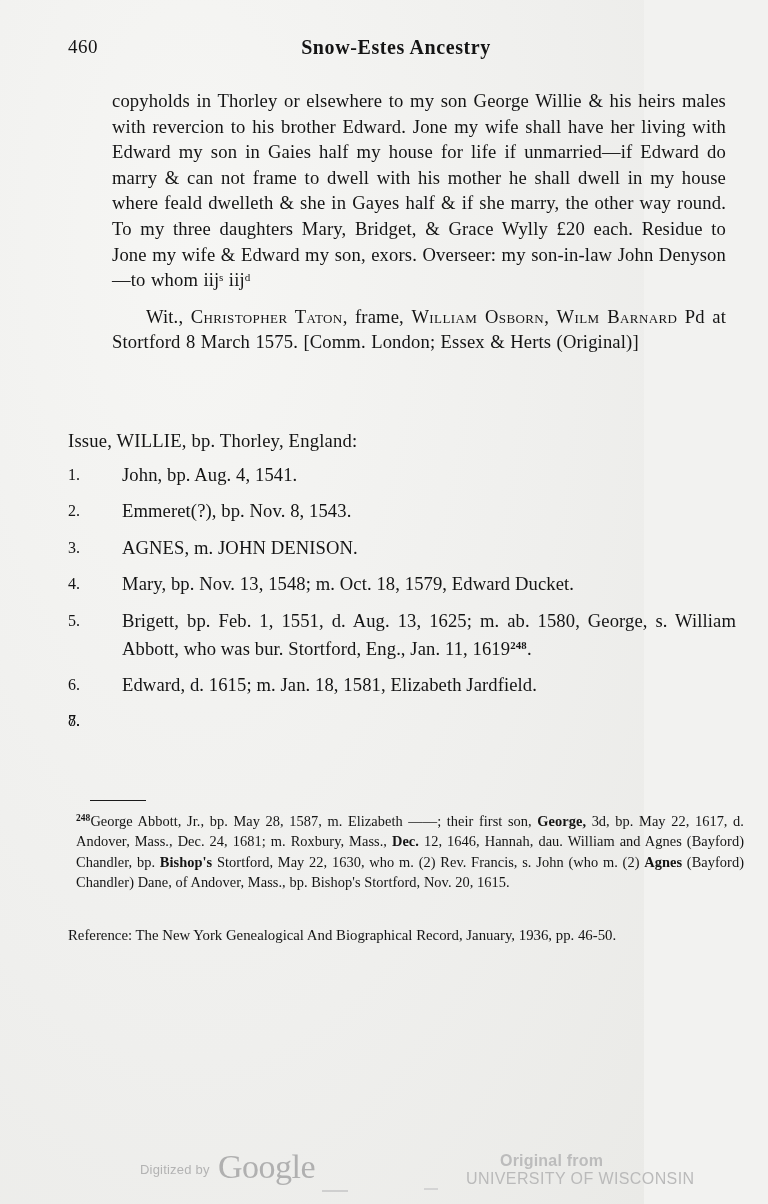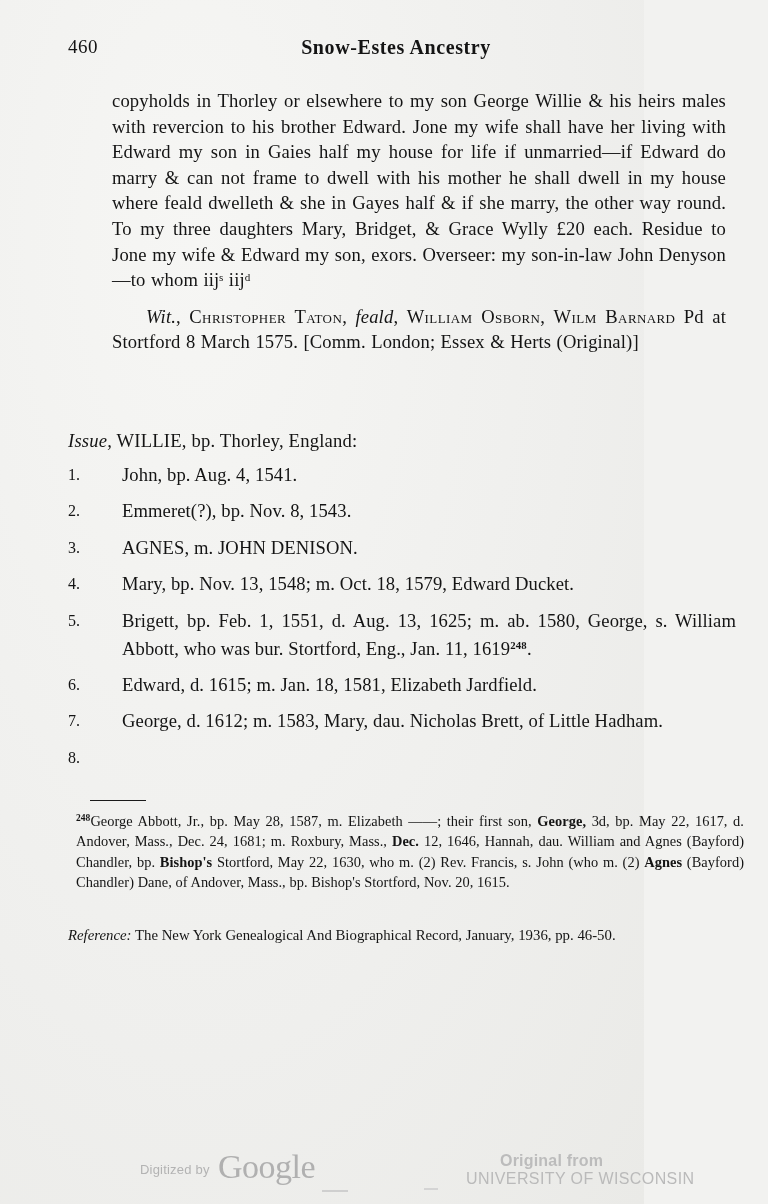--- a/index.html
+++ b/index.html
@@ -62,21 +62,21 @@
     font-size: 18.6px;
     line-height: 25.6px;
     text-align: justify;
     text-align-last: left;
     letter-spacing: 0.15px;
     word-spacing: 0.6px;
   }
   .para.indent { text-indent: 34px; }
   .para + .para { margin-top: 11px; }
 
-  .it { font-style: italic; }
+  .it { }
   .sc {
     font-variant: small-caps;
     letter-spacing: 0.4px;
   }
   sup.fn {
     font-size: 0.58em;
     vertical-align: 0.52em;
     font-weight: 700;
     letter-spacing: 0.2px;
   }
@@ -227,21 +227,21 @@
 <div class="page">
 
   <div class="running-head">
     <div class="folio">460</div>
     <div class="head-title">Snow-Estes Ancestry</div>
   </div>
 
   <div class="body-block">
     <p class="para">copyholds in Thorley or elsewhere to my son George Willie &amp; his heirs males with revercion to his brother Edward. Jone my wife shall have her living with Edward my son in Gaies half my house for life if unmarried—if Edward do marry &amp; can not frame to dwell with his mother he shall dwell in my house where feald dwelleth &amp; she in Gayes half &amp; if she marry, the other way round. To my three daughters Mary, Bridget, &amp; Grace Wylly £20 each. Residue to Jone my wife &amp; Edward my son, exors. Overseer: my son-in-law John Denyson—to whom iijˢ iijᵈ</p>
 
-    <p class="para indent"><span class="it">Wit.</span><span>, </span><span class="sc">Christopher Taton</span><span>, </span><span class="it">feald</span><span>, </span><span class="sc">William Osborn</span>, <span class="sc">Wilm Barnard</span><span> Pd at Stortford 8 March 1575. [Comm. London; Essex &amp; Herts (Original)]</span></p>
+    <p class="para indent"><span class="it">Wit.</span><span>, </span><span class="sc">Christopher Taton</span><span>, </span><span class="it">frame</span><span>, </span><span class="sc">William Osborn</span>, <span class="sc">Wilm Barnard</span><span> Pd at Stortford 8 March 1575. [Comm. London; Essex &amp; Herts (Original)]</span></p>
   </div>
 
   <div class="issue-block">
     <div class="issue-head"><span class="it">Issue,</span><span> WILLIE, bp. Thorley, England:</span></div>
     <ol class="children">
       <li class="child">
         <span class="num">1.</span>
         <span>John, bp. Aug. 4, 1541.</span>
       </li>
       <li class="child">
@@ -259,21 +259,20 @@
       <li class="child">
         <span class="num">5.</span>
         <span>Brigett, bp. Feb. 1, 1551, d. Aug. 13, 1625; m. ab. 1580, George, s. William Abbott, who was bur. Stortford, Eng., Jan. 11, 1619</span><sup class="fn">248</sup><span>.</span>
       </li>
       <li class="child">
         <span class="num">6.</span>
         <span>Edward, d. 1615; m. Jan. 18, 1581, Elizabeth Jardfield.</span>
       </li>
       <li class="child">
         <span class="num">7.</span>
-        <span>George, d. 1612; m. 1583, Mary, dau. Nicholas Brett, of Little Hadham.</span>
       </li>
       <li class="child">
         <span class="num">8.</span>
       </li>
     </ol>
   </div>
 
   <div class="footnote-block">
     <div class="fn-rule"></div>
     <p class="footnote"><span class="marker">248</span><span>George Abbott, Jr., bp. May 28, 1587, m. Elizabeth ——; their first son, </span><span class="bold">George,</span><span> 3d, bp. May 22, 1617, d. Andover, Mass., Dec. 24, 1681; m. Roxbury, Mass., </span><span class="bold">Dec.</span><span> 12, 1646, Hannah, dau. William and Agnes (Bayford) Chandler, bp. </span><span class="bold">Bishop's</span><span> Stortford, May 22, 1630, who m. (2) Rev. Francis, s. John (who m. (2) </span><span class="bold">Agnes</span><span> (Bayford) Chandler) Dane, of Andover, Mass., bp. Bishop's Stortford, Nov. 20, 1615.</span></p>

